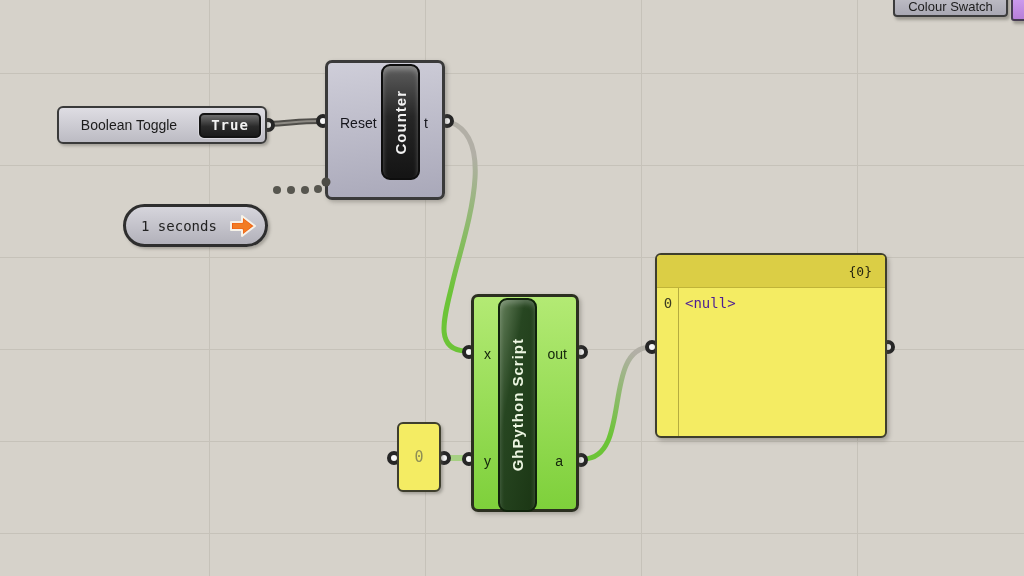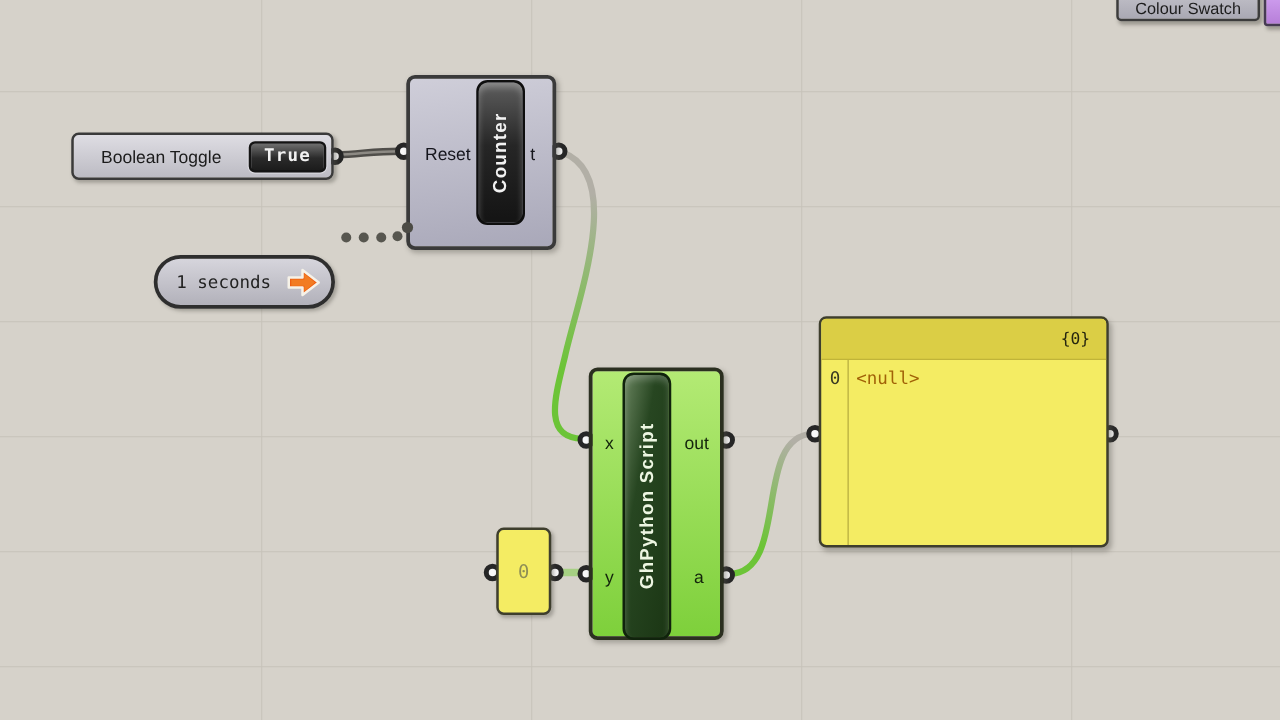--- a/index.html
+++ b/index.html
@@ -121,21 +121,21 @@
     overflow:hidden;font-family:"DejaVu Sans Mono",monospace;
   }
   .panel-header{
     height:32px;background:#dbce45;border-bottom:1px solid #c0b438;
     display:flex;align-items:center;justify-content:flex-end;
     padding-right:13px;font-size:13px;color:#26260f;
   }
   .panel-body{position:relative;height:148px;}
   .panel-divider{position:absolute;left:21px;top:0;bottom:0;width:1px;background:#b5ac3f;}
   .panel-index{position:absolute;left:2px;top:7px;width:18px;text-align:center;font-size:14px;color:#3a3a22;}
-  .panel-value{position:absolute;left:28px;top:7px;font-size:14px;color:#a16207;}
+  .panel-value{position:absolute;left:28px;top:7px;font-size:14px;color:#4c1d95;}
 
   .vpanel{
     left:397px;top:422px;width:44px;height:70px;
     background:#f4ec63;border:2px solid #3e3e2d;border-radius:6px;
     box-shadow:2px 2px 3px rgba(90,88,80,.4);
     display:flex;align-items:center;justify-content:center;
     font-family:"DejaVu Sans Mono",monospace;font-size:15px;color:#8e8e55;
   }
 </style>
 </head>

